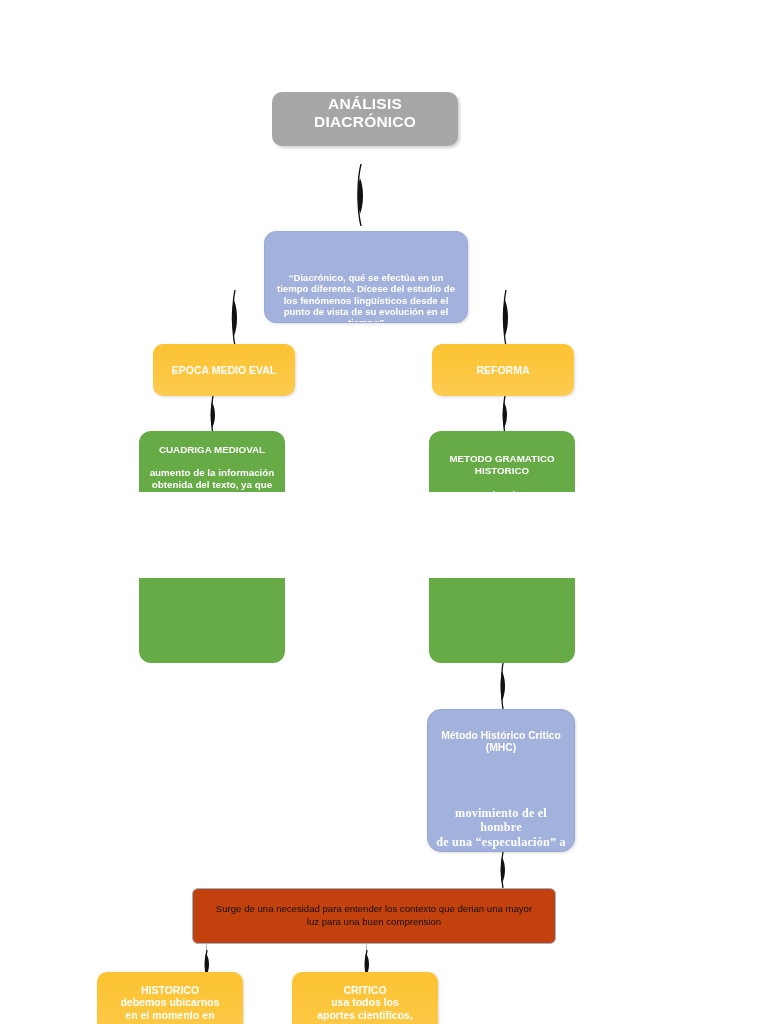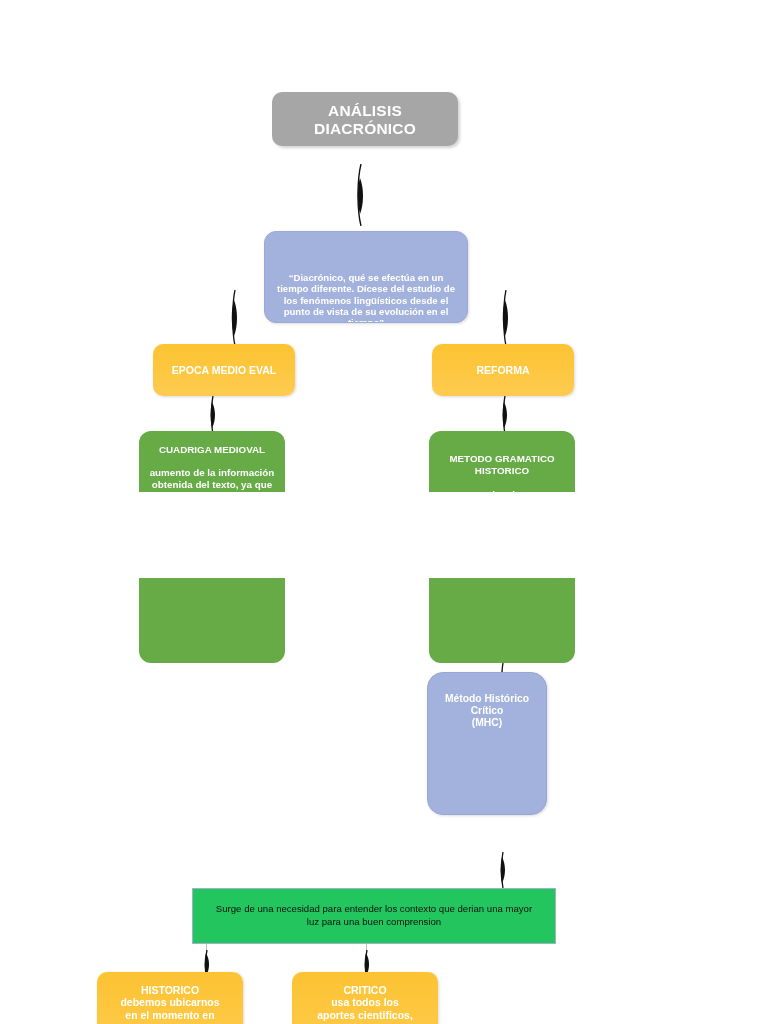--- a/index.html
+++ b/index.html
@@ -78,23 +78,23 @@
     box-shadow: 1px 1px 3px rgba(0,0,0,0.14);
   }
   .n-mhc .serif {
     font-family: "Liberation Serif", serif;
     font-size: 12.2px;
     letter-spacing: .2px;
   }
 
   
   .n-white {
-    background: #22c55e;
+    background: #c2410c;
     border: 1px solid #9fb2cc;
-    border-radius: 0;
+    border-radius: 6px;
     color: #111111;
     font-weight: normal;
     font-size: 9.6px;
     line-height: 1.35;
   }
 
   
   .mask-band {
     position: absolute;
     background: #ffffff;
@@ -110,21 +110,21 @@
     background: #aebdd0;
     width: 1px;
   }
 </style>
 </head>
 <body>
 
 <div id="page">
 
   <div class="node n-title" style="left:272px; top:92px; width:186px; height:54px;">
-    <div class="inner" style="top:10px;">
+    <div class="inner" style="top:3px;">
       <div>ANÁLISIS</div>
       <div>DIACRÓNICO</div>
     </div>
   </div>
 
   <div class="conn" style="left:352px; top:164px; width:18px; height:62px;">
     <svg width="18" height="62" viewBox="0 0 18 62">
       <path d="M9 0 C 5 16, 5 46, 9 62" stroke="#111" stroke-width="1.4" fill="none"></path>
       <path d="M8 14 C 5 24, 5 38, 8 50 C 12 40, 12 24, 8 14 Z" fill="#111"></path>
     </svg>
@@ -197,24 +197,29 @@
 
   <div class="mask-band" style="left:0px; top:492px; width:768px; height:86px;"></div>
 
   <div class="conn" style="left:495px; top:663px; width:16px; height:46px;">
     <svg width="16" height="46" viewBox="0 0 16 46">
       <path d="M8 0 C 6 12, 6 34, 8 46" stroke="#111" stroke-width="1.3" fill="none"></path>
       <path d="M7 8 C 5 17, 5 29, 7 38 C 11 29, 11 17, 7 8 Z" fill="#111"></path>
     </svg>
   </div>
 
-  <div class="node n-mhc" style="left:427px; top:672px; width:120px; height:143px;border-radius:16px;">
+  <div class="node n-mhc" style="left:427px; top:709px; width:148px; height:143px;">
     <div class="inner" style="top:20px;">
       <div>Método Histórico Crítico</div>
       <div>(MHC)</div>
+    </div>
+    <div class="inner serif" style="top:96px;">
+      <div>movimiento de el hombre</div>
+      <div>de una “especulación” a</div>
+      <div>una “certeza”</div>
     </div>
   </div>
 
   <div class="conn" style="left:495px; top:852px; width:16px; height:36px;">
     <svg width="16" height="36" viewBox="0 0 16 36">
       <path d="M8 0 C 6 10, 6 26, 8 36" stroke="#111" stroke-width="1.3" fill="none"></path>
       <path d="M7 5 C 5 13, 5 23, 7 31 C 11 23, 11 13, 7 5 Z" fill="#111"></path>
     </svg>
   </div>
 

